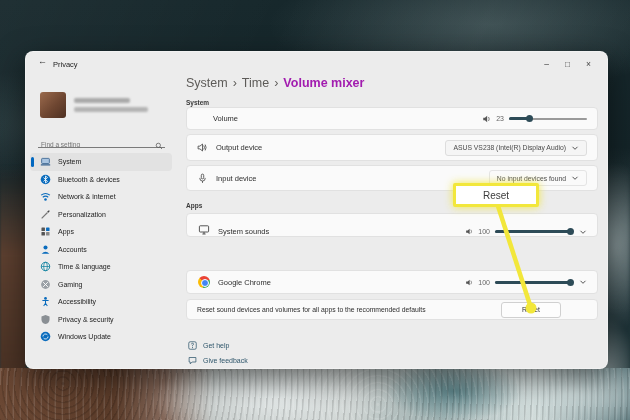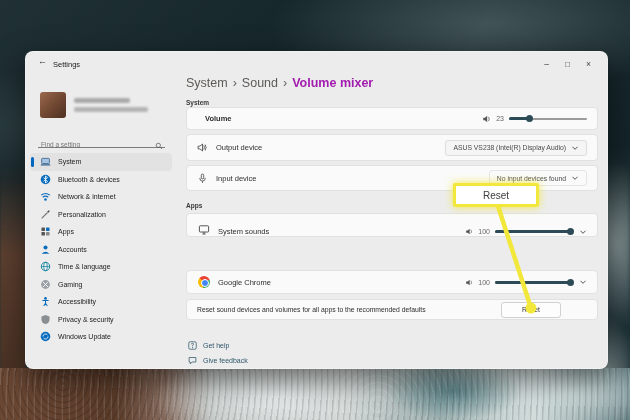--- a/index.html
+++ b/index.html
@@ -70,21 +70,21 @@
 
   
   .main { position:absolute; left:150px; top:24px; right:0; bottom:0; }
   .crumbs { position:absolute; left:10px; top:0; font-size:12.5px; color:#5d5b58; }
   .crumbs .sep { margin:0 5px; color:#5d5b58; }
   .crumbs .last { color:#a21caf; font-weight:bold; }
   .sec-label { position:absolute; left:10px; font-size:6.5px; font-weight:bold; color:#3a3a3a; }
   .card { position:absolute; left:10px; width:412px; background:#fafafa; border:1px solid #e1e1e1;
     border-radius:4px; display:flex; align-items:center; padding:0 10px; }
   .card .row-label { font-size:7.5px; color:#2e2e2e; margin-left:8px; }
-  .card .row-label.noicon { margin-left:8px;font-weight:bold; }
+  .card .row-label.noicon { margin-left:16px; }
   .rt { margin-left:auto; display:flex; align-items:center; }
   .vol-num { font-size:7px; color:#666; margin:0 5px 0 4px; }
   .slider { position:relative; width:78px; height:8px; }
   .slider .track { position:absolute; left:0; right:0; top:3px; height:2px; background:#9a9a9a; border-radius:1px; }
   .slider .fill { position:absolute; left:0; top:2.5px; height:3px; background:#2d4b57; border-radius:2px; }
   .slider .thumb { position:absolute; top:0.5px; width:7px; height:7px; border-radius:50%; background:#2d4b57; }
   .f25 .fill { width:25%; } .f25 .thumb { left:calc(25% - 3px); }
   .f97 .fill { width:97%; } .f97 .thumb { left:calc(97% - 4px); }
   .dd { display:flex; align-items:center; gap:5px; padding:3px 7px; background:#f5f5f5;
     border:1px solid #ddd; border-radius:3px; }
@@ -117,21 +117,21 @@
 <div class="stage">
   <div class="wp-texture"></div>
   <div class="wp-foam-right"></div>
   <div class="wp-rock-left"></div>
   <div class="wp-bottom"></div>
 
   <div class="win">
 
     <div class="titlebar">
       <span class="back">←</span>
-      <span class="win-title">Settings</span>
+      <span class="win-title">Privacy</span>
       <div class="controls">
         <span class="ctrl">–</span>
         <span class="ctrl">□</span>
         <span class="ctrl">×</span>
       </div>
     </div>
 
     <div class="sidebar">
       <div class="avatar"></div>
       <div class="ublur1"></div>
@@ -226,21 +226,21 @@
               <circle cx="6" cy="6" r="5.2" fill="#0a6cbd"></circle>
               <path d="M3.2 6 a2.8 2.8 0 0 1 4.9-1.8 M8.8 6 a2.8 2.8 0 0 1 -4.9 1.8" fill="none" stroke="#fff" stroke-width="0.9"></path>
             </svg>
           <span class="lbl">Windows Update</span>
         </div>
       </div>
     </div>
 
     <div class="main">
       <div class="crumbs">
-        <span>System</span><span class="sep">›</span><span>Sound</span><span class="sep">›</span><span class="last">Volume mixer</span>
+        <span>System</span><span class="sep">›</span><span>Time</span><span class="sep">›</span><span class="last">Volume mixer</span>
       </div>
 
       <div class="sec-label" style="top:23px;">System</div>
 
       <div class="card" style="top:31px; height:23px;">
         <span class="row-label noicon">Volume</span>
         <div class="rt">
           <svg width="10" height="10" viewBox="0 0 12 12">
               <path d="M1.5 4.5 h2 L6.2 2.2 v7.6 L3.5 7.5 h-2 Z" fill="#555"></path>
               <path d="M7.8 3.6 Q9.6 6 7.8 8.4" fill="none" stroke="#555" stroke-width="0.9"></path>

